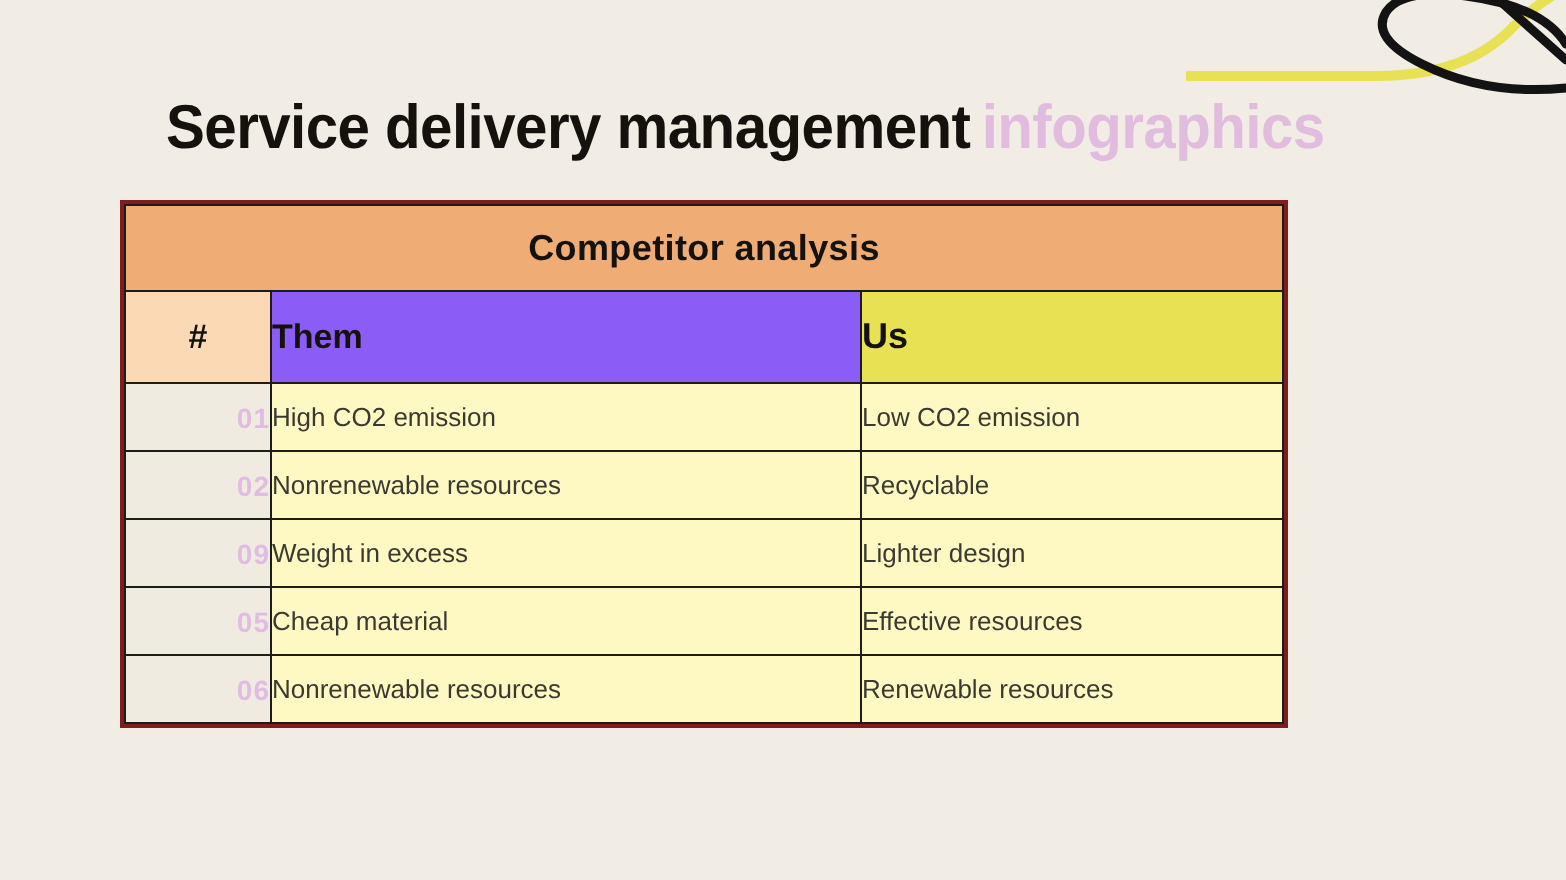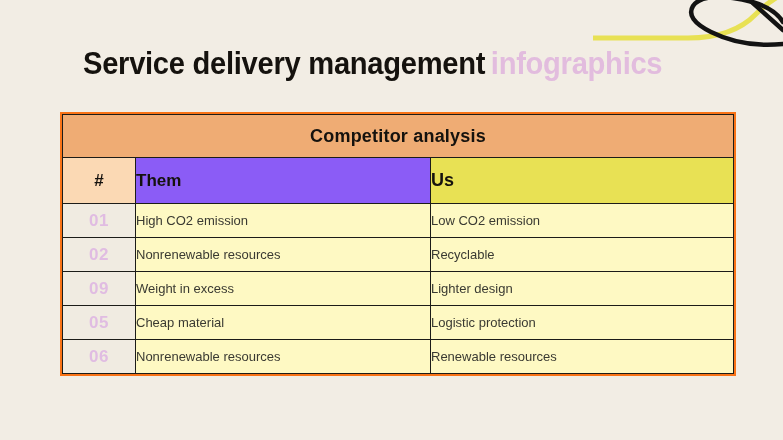--- a/index.html
+++ b/index.html
@@ -38,23 +38,23 @@
     transform: scaleX(0.94);
     transform-origin: left center;
   }
   #title .main  { color: #15120E; }
   #title .accent { color: #E2BCDE; margin-left: 6px; }
 
   
   #table-wrap {
     position: absolute;
     left: 60px;
-    top: 112px;
-    width: 676px;
-    border: 2px solid #f97316;
+    top: 100px;
+    width: 584px;
+    border: 2px solid #7f1d1d;
     box-sizing: border-box;
   }
   table.comp {
     width: 100%;
     border-collapse: collapse;
     table-layout: fixed;
   }
   table.comp td, table.comp th {
     border: 1px solid #1C1C18;
     padding: 0;
@@ -100,23 +100,23 @@
     font-weight: bold;
     color: #15120E;
     padding-left: 11px;
     font-family: "Liberation Sans Narrow", "Liberation Sans", sans-serif;
   }
 
   
   .drow { height: 34px; }
   .dnum {
     background: #F0EBE1;
-    text-align: center;
+    text-align: right;
     vertical-align: middle;
-    font-size: 17px;
+    font-size: 14px;
     font-weight: bold;
     color: #E0BCE2;
     font-family: "Liberation Sans Narrow", "Liberation Sans", sans-serif;
     letter-spacing: 0.5px;
   }
   .dthem, .dus {
     background: #fef9c3;
     vertical-align: middle;
     font-size: 13px;
     color: #3A3A32;
@@ -168,21 +168,21 @@
         <td class="dus">Recyclable</td>
       </tr>
       <tr class="drow">
         <td class="dnum">09</td>
         <td class="dthem">Weight in excess</td>
         <td class="dus">Lighter design</td>
       </tr>
       <tr class="drow">
         <td class="dnum">05</td>
         <td class="dthem">Cheap material</td>
-        <td class="dus">Logistic protection</td>
+        <td class="dus">Effective resources</td>
       </tr>
       <tr class="drow">
         <td class="dnum">06</td>
         <td class="dthem">Nonrenewable resources</td>
         <td class="dus">Renewable resources</td>
       </tr>
     </tbody>
   </table>
 </div>
 

